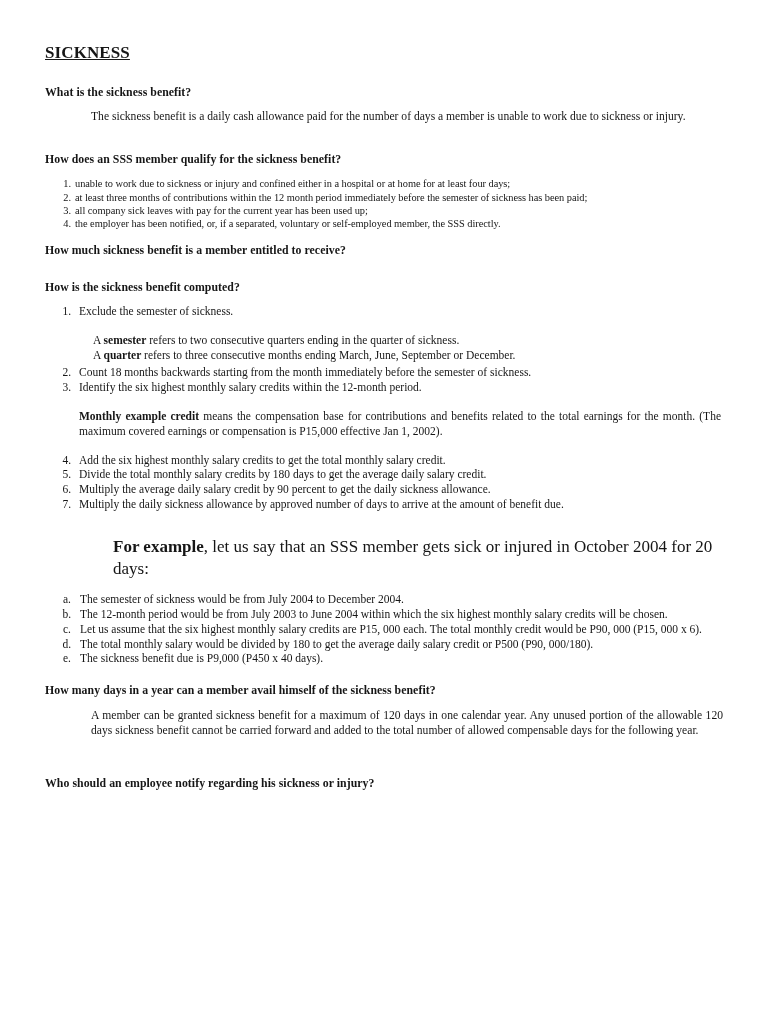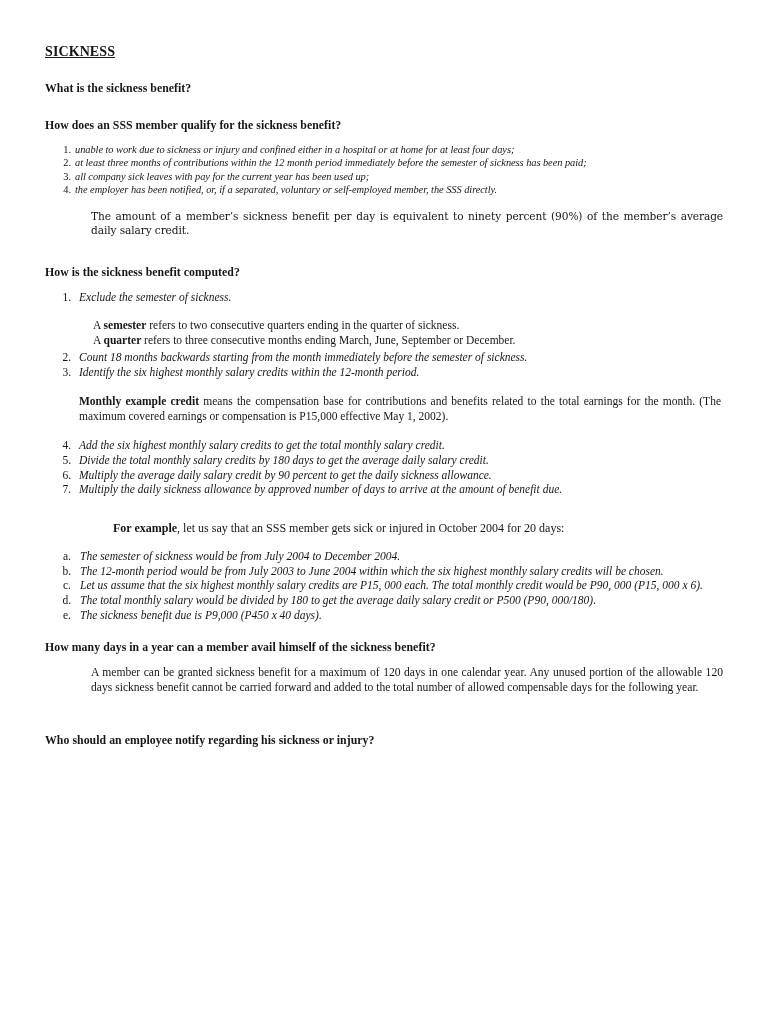--- a/index.html
+++ b/index.html
@@ -20,21 +20,21 @@
     width: 768px;
     height: 1024px;
     box-sizing: border-box;
     padding: 44px 45px 0 45px;
     background: #ffffff;
     overflow: hidden;
   }
 
   
   .doc-title {
-    font-size: 14px;
+    font-size: 17px;
     font-weight: bold;
     text-decoration: underline;
     letter-spacing: 0.1px;
     margin: 0 0 22px 0;
     line-height: 1.1;
   }
   .q-heading {
     font-size: 11.8px;
     font-weight: bold;
     margin: 0 0 10px 0;
@@ -73,21 +73,20 @@
   }
   ol.lst > li .mk {
     position: absolute;
     left: 0;
     top: 0;
     width: 26px;
     text-align: right;
   }
   ol.lst > li .tx {
     display: block;
-    font-style: italic;
   }
 
   
   .qualify-list {
     font-size: 10.4px;
     padding-left: 70px;
     margin-bottom: 16px;
     letter-spacing: -0.05px;
   }
   .qualify-list > li { padding-left: 30px; }
@@ -113,21 +112,21 @@
   .inset-note {
     padding-left: 34px;
     margin: 14px 0 14px 0;
     font-size: 11.5px;
     line-height: 1.30;
     text-align: justify;
     padding-right: 2px;
   }
 
   .example-lead {
-    font-size: 12px;
+    font-size: 17px;
     line-height: 1.3;
     padding-left: 68px;
     margin: 24px 0 12px 0;
   }
 
   .example-list {
     font-size: 11.5px;
     padding-left: 70px;
     margin-bottom: 0;
   }
@@ -140,20 +139,21 @@
   .gap-b { height: 17px; }
 </style>
 </head>
 <body>
 
 <div class="page">
 
   <h1 class="doc-title">SICKNESS</h1>
 
   <h2 class="q-heading">What is the sickness benefit?</h2>
+  <p class="body-par">The sickness benefit is a daily cash allowance paid for the number of days a member is unable to work due to sickness or injury.</p>
 
   <div class="gap-a"></div>
 
   <h2 class="q-heading">How does an SSS member qualify for the sickness benefit?</h2>
   <ol class="lst qualify-list">
     <li>
       <span class="mk">1.</span>
       <span class="tx">unable to work due to sickness or injury and confined either in a hospital or at home for at least four days;</span>
     </li>
     <li>
@@ -165,21 +165,21 @@
       <span class="tx">all company sick leaves with pay for the current year has been used up;</span>
     </li>
     <li>
       <span class="mk">4.</span>
       <span class="tx">the employer has been notified, or, if a separated, voluntary or self-employed member, the SSS directly.</span>
     </li>
   </ol>
 
   <div class="gap-a"></div>
 
-  <p class="body-par alt-face">The amount of a member’s sickness benefit per day is equivalent to ninety percent (90%) of the member’s average daily salary credit.</p>
+  <h2 class="q-heading">How much sickness benefit is a member entitled to receive?</h2>
 
   <div class="gap-a"></div>
 
   <h2 class="q-heading">How is the sickness benefit computed?</h2>
 
   <ol class="lst compute-list">
     <li>
       <span class="mk">1.</span>
       <span class="tx">Exclude the semester of sickness.</span>
     </li>
@@ -194,21 +194,21 @@
     <li>
       <span class="mk">2.</span>
       <span class="tx">Count 18 months backwards starting from the month immediately before the semester of sickness.</span>
     </li>
     <li>
       <span class="mk">3.</span>
       <span class="tx">Identify the six highest monthly salary credits within the 12-month period.</span>
     </li>
   </ol>
 
-  <div class="inset-note"><b>Monthly example credit</b><span> means the compensation base for contributions and benefits related to the total earnings for the month. (The maximum covered earnings or compensation is P15,000 effective May 1, 2002).</span></div>
+  <div class="inset-note"><b>Monthly example credit</b><span> means the compensation base for contributions and benefits related to the total earnings for the month. (The maximum covered earnings or compensation is P15,000 effective Jan 1, 2002).</span></div>
 
   <ol class="lst compute-list">
     <li>
       <span class="mk">4.</span>
       <span class="tx">Add the six highest monthly salary credits to get the total monthly salary credit.</span>
     </li>
     <li>
       <span class="mk">5.</span>
       <span class="tx">Divide the total monthly salary credits by 180 days to get the average daily salary credit.</span>
     </li>

